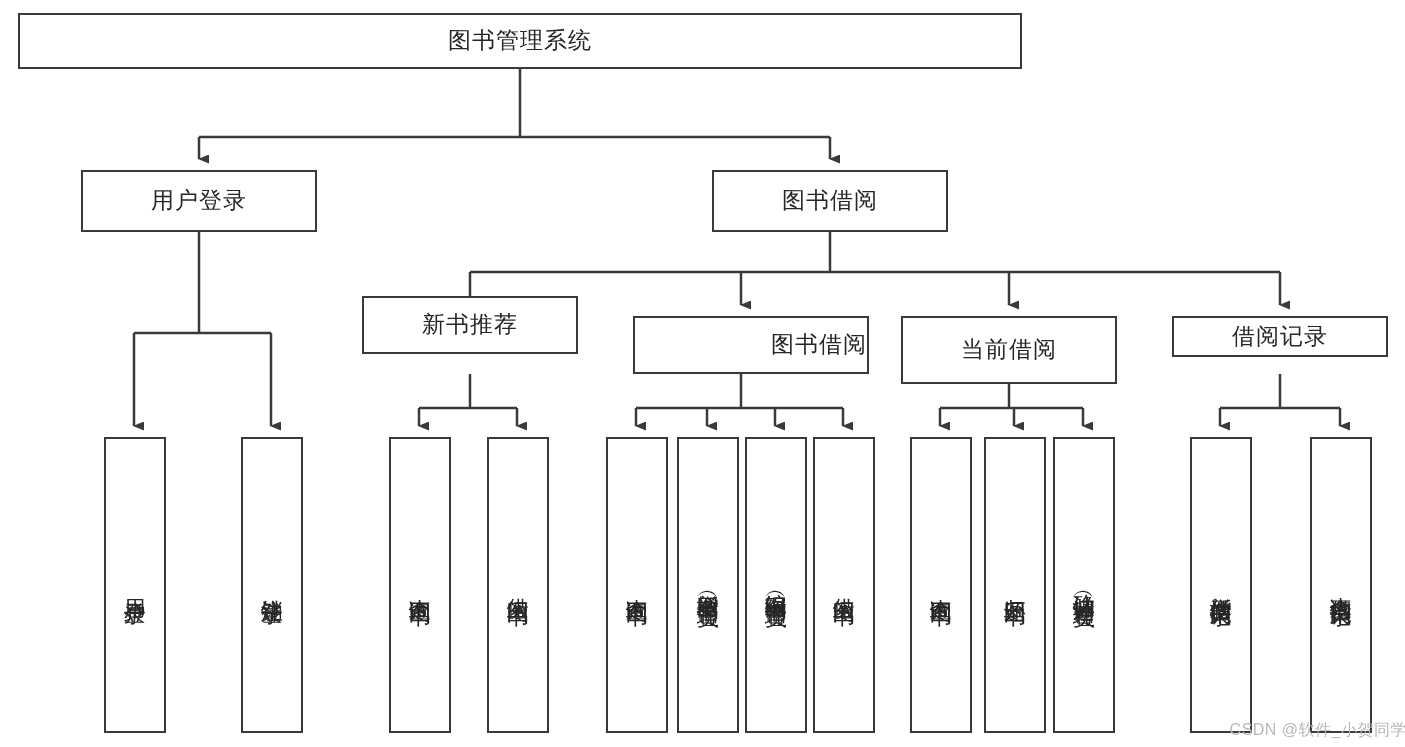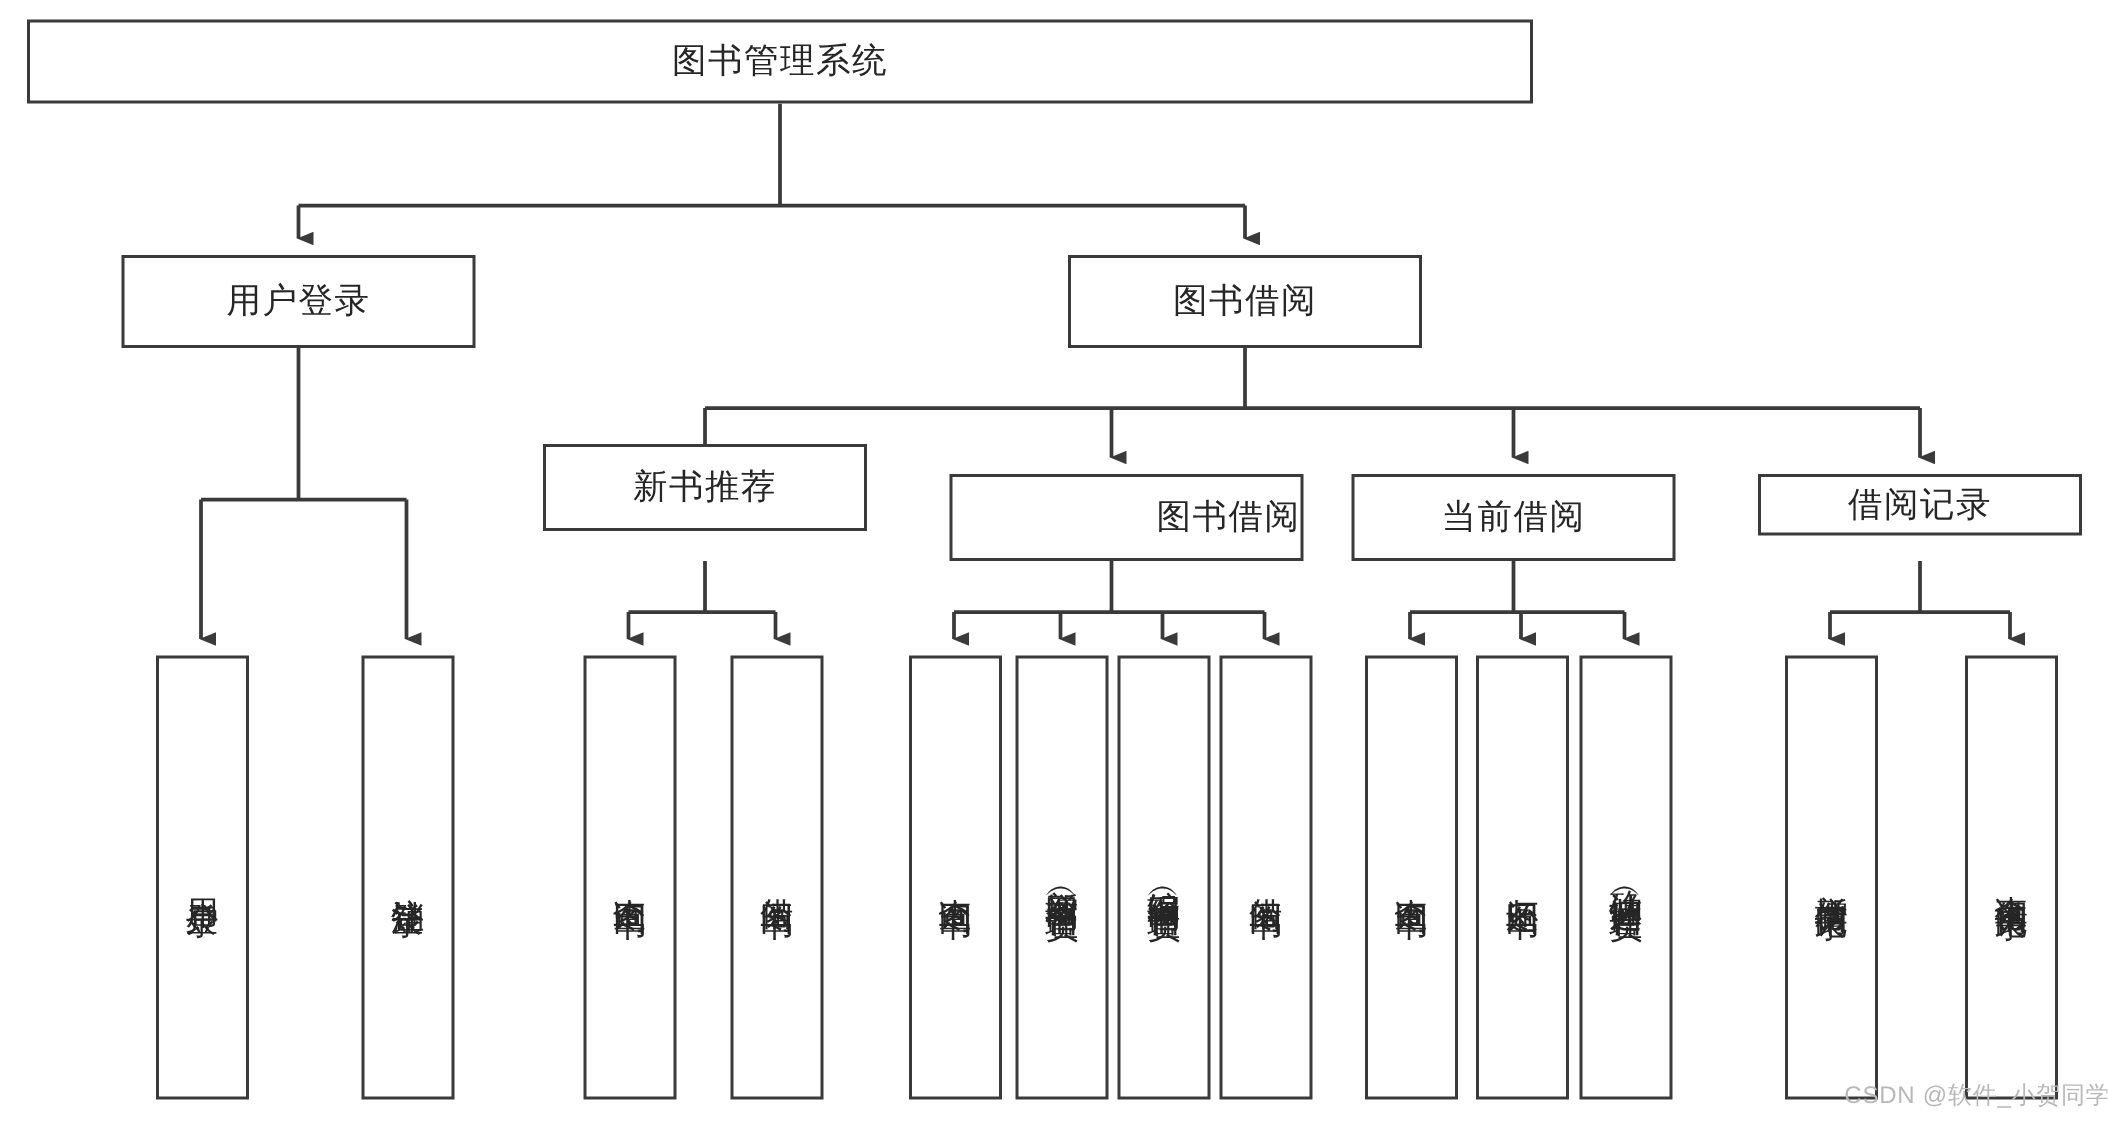--- a/index.html
+++ b/index.html
@@ -125,21 +125,21 @@
         <span>图书借阅</span>
       </div>
     </div>
   <div id="level3-nodes">
       <div class="node horiz" style="left: 362px; top: 296px; width: 216px; height: 58px;">
         <span>新书推荐</span>
       </div>
       <div class="node horiz" style="left: 633px; top: 316px; width: 236px; height: 58px; justify-content: flex-end;">
         <span>图书借阅</span>
       </div>
-      <div class="node horiz" style="left: 901px; top: 316px; width: 216px; height: 58px;">
+      <div class="node horiz" style="left: 901px; top: 316px; width: 216px; height: 68px;">
         <span>当前借阅</span>
       </div>
       <div class="node horiz" style="left: 1172px; top: 316px; width: 216px; height: 41px;">
         <span>借阅记录</span>
       </div>
     </div>
   <div id="leaf-nodes">
       <div class="node vert" style="left: 104px; top: 437px; width: 62px; height: 296px;">
         <span class="vtext">用户登录</span>
       </div>

